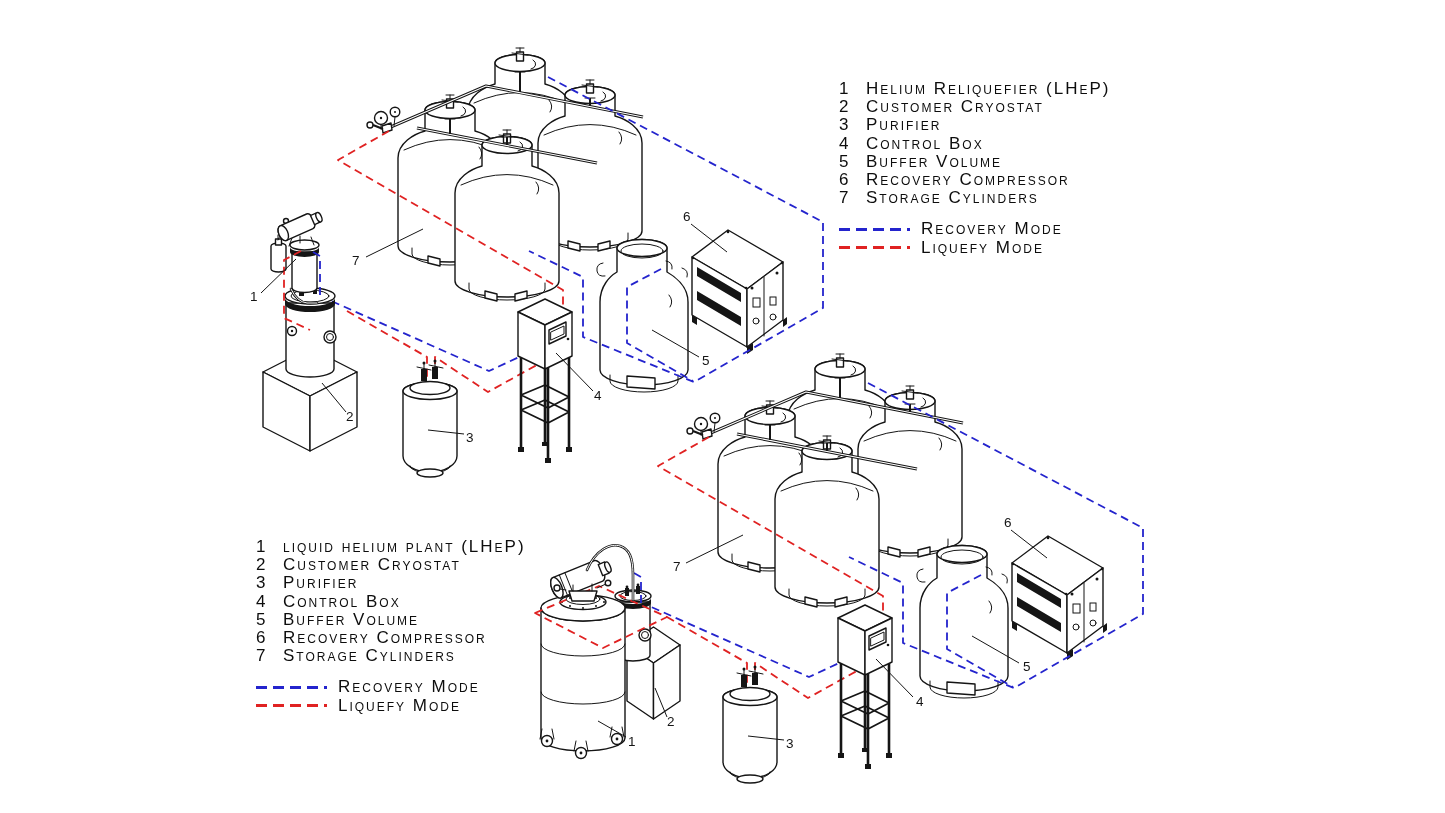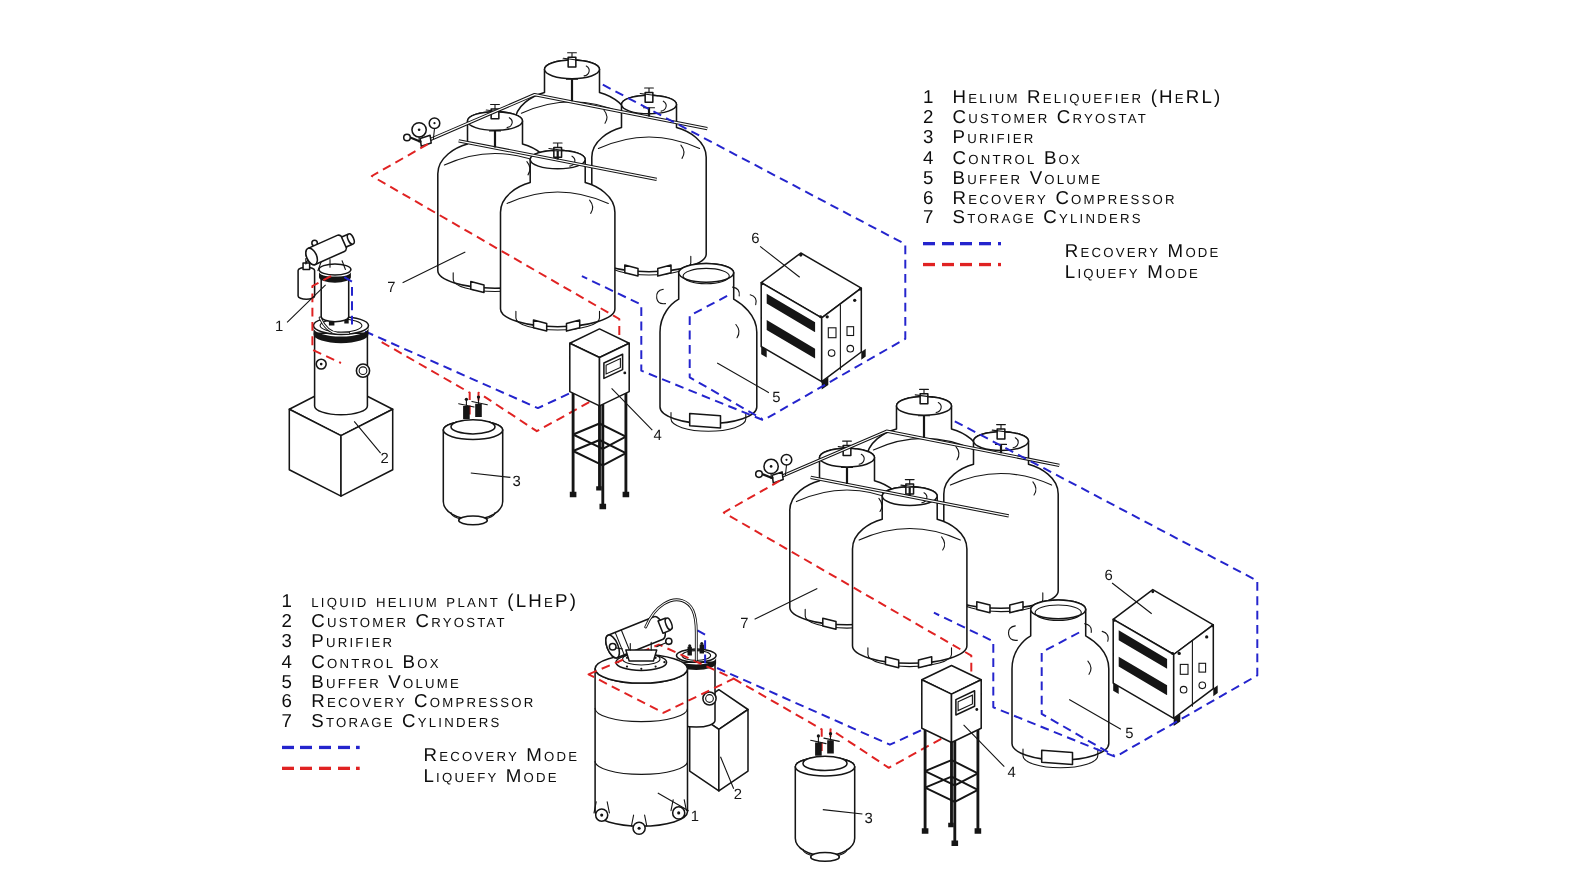--- a/index.html
+++ b/index.html
@@ -23,21 +23,21 @@
   .liq{stroke:var(--liquefy);}
   .rec{stroke:var(--recovery);}
   .callout{font-family:"Liberation Sans",sans-serif;font-size:13.5px;fill:var(--line);}
 
   
   .legend{position:absolute;font-variant:small-caps;color:#0d0d0d;
           font-size:17px;letter-spacing:2px;line-height:18.2px;white-space:nowrap;}
   .legend .row{display:flex;}
   .legend .num{width:27px;flex:none;}
   .legend .modes{margin-top:13px;}
-  .legend .mode-row{display:flex;height:18.2px;gap:47px;}
+  .legend .mode-row{display:flex;align-items:center;height:18.2px;}
   .legend .swatch{width:71px;height:3px;margin-right:11px;flex:none;}
   .legend .swatch.recovery{background:repeating-linear-gradient(90deg,var(--recovery) 0 11px,transparent 11px 17px);}
   .legend .swatch.liquefy{background:repeating-linear-gradient(90deg,var(--liquefy) 0 11px,transparent 11px 17px);}
   #legend-top{left:839px;top:80px;}
   #legend-bottom{left:256px;top:538px;}
 </style>
 </head>
 <body>
 
 <div id="stage">
@@ -285,21 +285,21 @@
       <text class="callout" x="916" y="706">4</text>
       <text class="callout" x="1023" y="671">5</text>
       <text class="callout" x="1004" y="527">6</text>
       <text class="callout" x="673" y="571">7</text>
     </g>
   </svg>
 
   <div id="legend-top" class="legend">
     <div class="row">
         <span class="num">1</span>
-        <span>Helium Reliquefier  (HeRL)</span>
+        <span>Helium Reliquefier  (LHeP)</span>
       </div>
     <div class="row">
         <span class="num">2</span>
         <span>Customer Cryostat</span>
       </div>
     <div class="row">
         <span class="num">3</span>
         <span>Purifier</span>
       </div>
     <div class="row">

